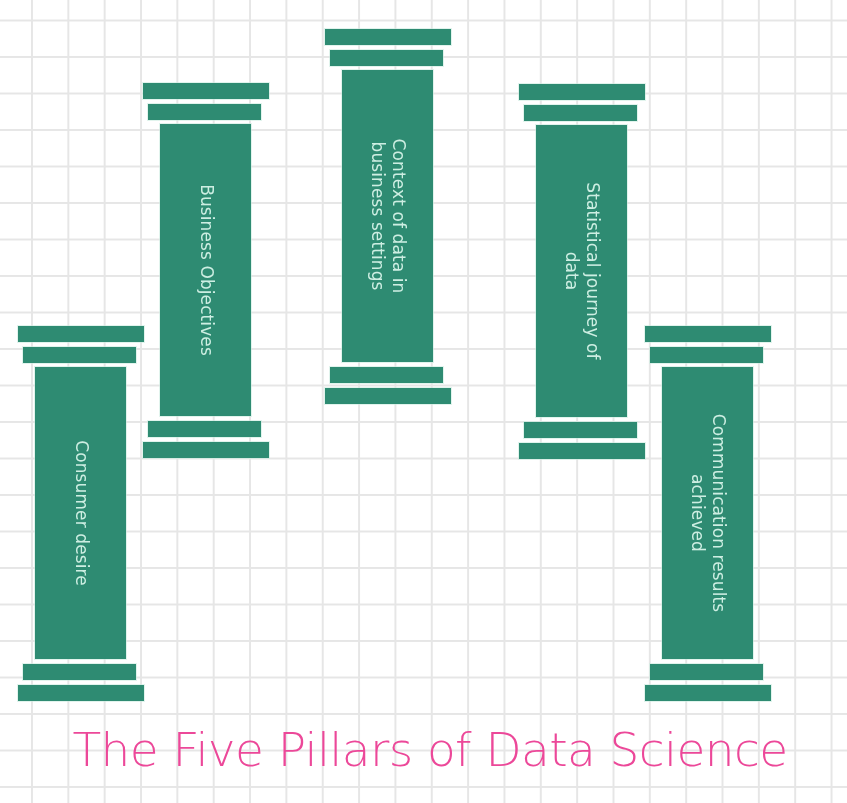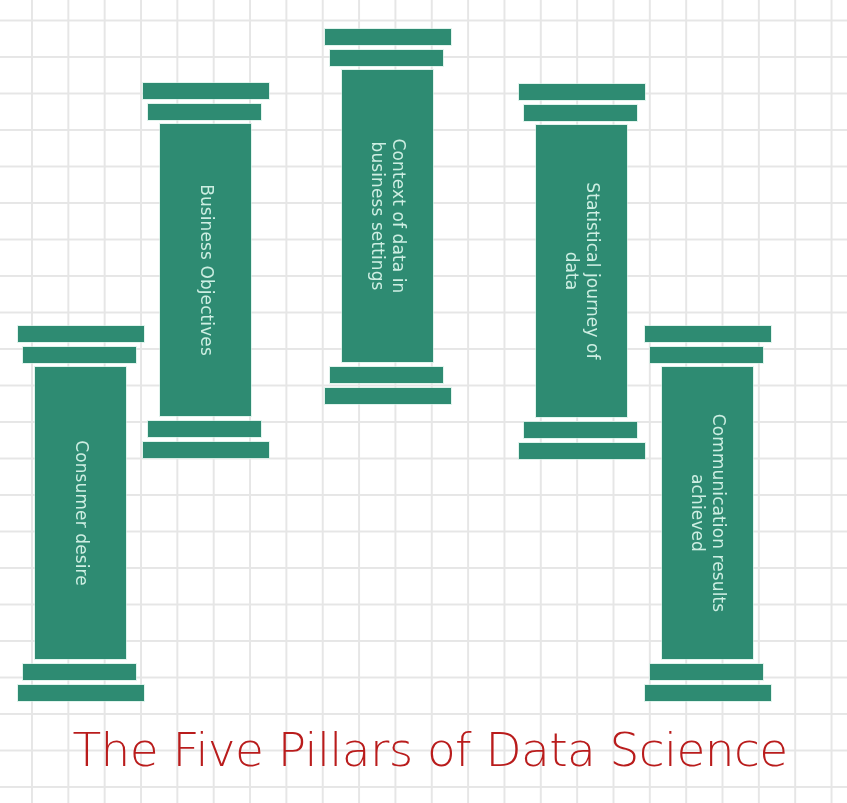--- a/index.html
+++ b/index.html
@@ -52,21 +52,21 @@
       line-height: 21px;
       letter-spacing: 0.1px;
     }
     .shaft-label span { display: block; }
     .title {
       position: absolute;
       left: 50px;
       top: 719px;
       width: 760px;
       text-align: center;
-      color: #b91c1c;
+      color: #ec4899;
       font-family: "DejaVu Sans", sans-serif;
       font-weight: 200;
       font-size: 47px;
       letter-spacing: -0.6px;
       line-height: 62px;
       white-space: nowrap;
     }
   </style>
 </head>
 <body>

